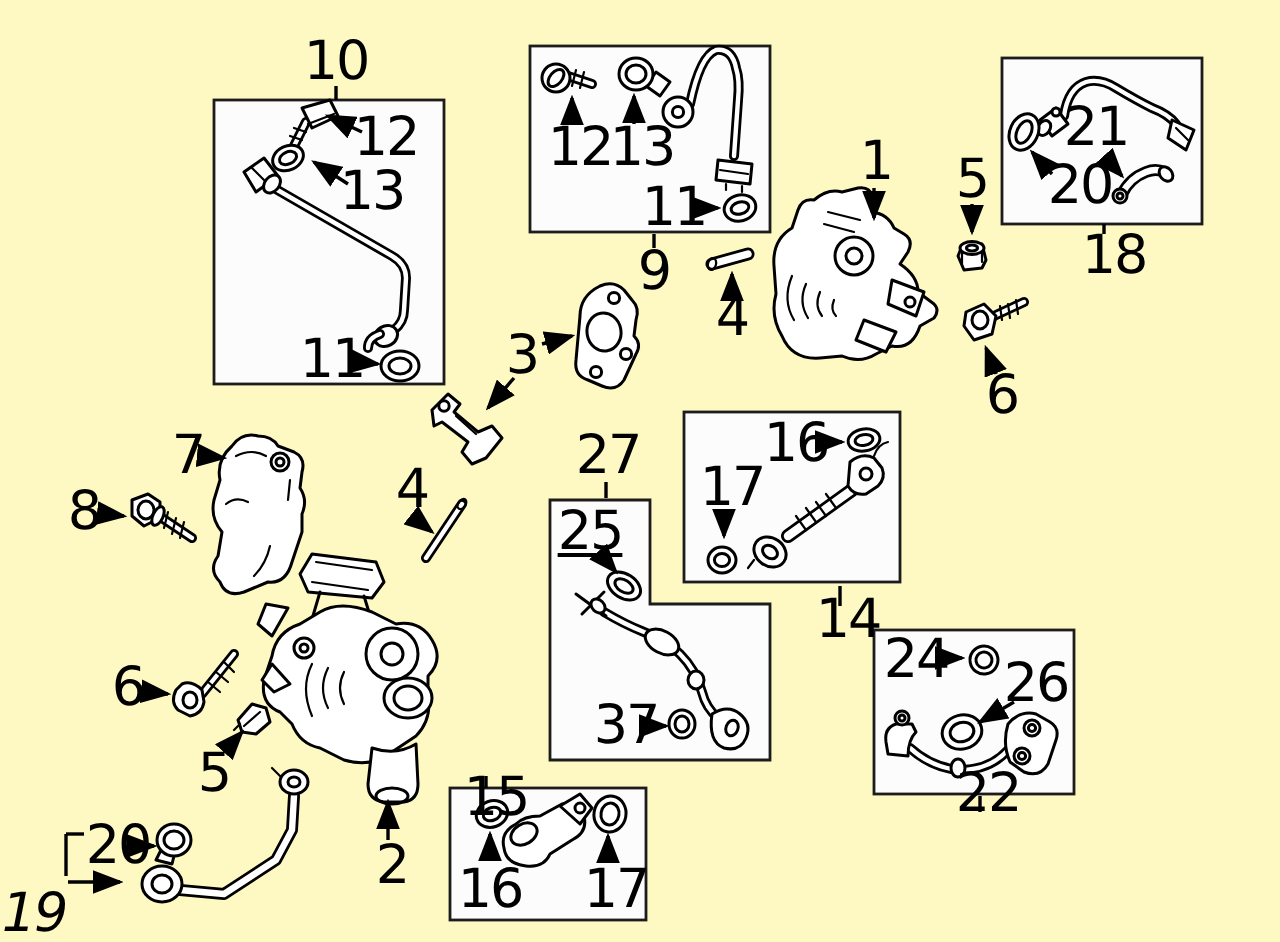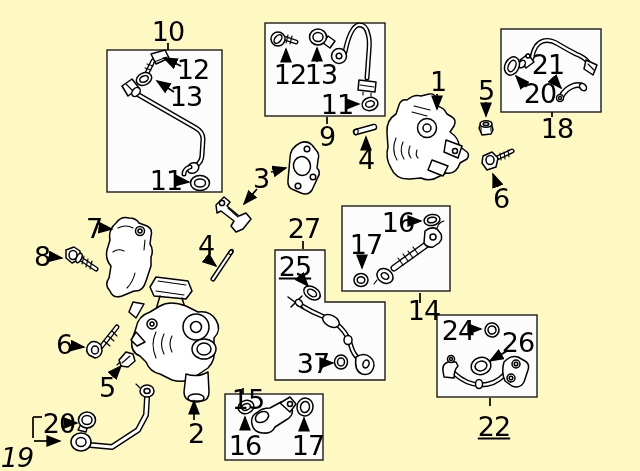--- a/index.html
+++ b/index.html
@@ -357,21 +357,21 @@
       <div class="callout" style="left: 261px; top: 178px;">3</div>
       <div class="callout" style="left: 304px; top: 228px;">27</div>
       <div class="callout" style="left: 295px; top: 266px; text-decoration: underline;">25</div>
       <div class="callout" style="left: 313px; top: 363px;">37</div>
       <div class="callout" style="left: 424px; top: 310px;">14</div>
       <div class="callout" style="left: 398px; top: 222px;">16</div>
       <div class="callout" style="left: 366px; top: 244px;">17</div>
       <div class="callout" style="left: 248px; top: 399px;">15</div>
       <div class="callout" style="left: 245px; top: 445px;">16</div>
       <div class="callout" style="left: 308px; top: 445px;">17</div>
-      <div class="callout" style="left: 494px; top: 426px; text-decoration: underline;">22</div>
+      <div class="callout" style="left: 494px; top: 397px;">22</div>
       <div class="callout" style="left: 458px; top: 330px;">24</div>
       <div class="callout" style="left: 518px; top: 342px;">26</div>
       <div class="callout" style="left: 94px; top: 228px;">7</div>
       <div class="callout" style="left: 42px; top: 256px;">8</div>
       <div class="callout" style="left: 206px; top: 245px;">4</div>
       <div class="callout" style="left: 64px; top: 344px;">6</div>
       <div class="callout" style="left: 107px; top: 387px;">5</div>
       <div class="callout" style="left: 196px; top: 433px;">2</div>
       <div class="callout" style="left: 17px; top: 457px; font-style: italic;">19</div>
       <div class="callout" style="left: 59px; top: 423px;">20</div>

